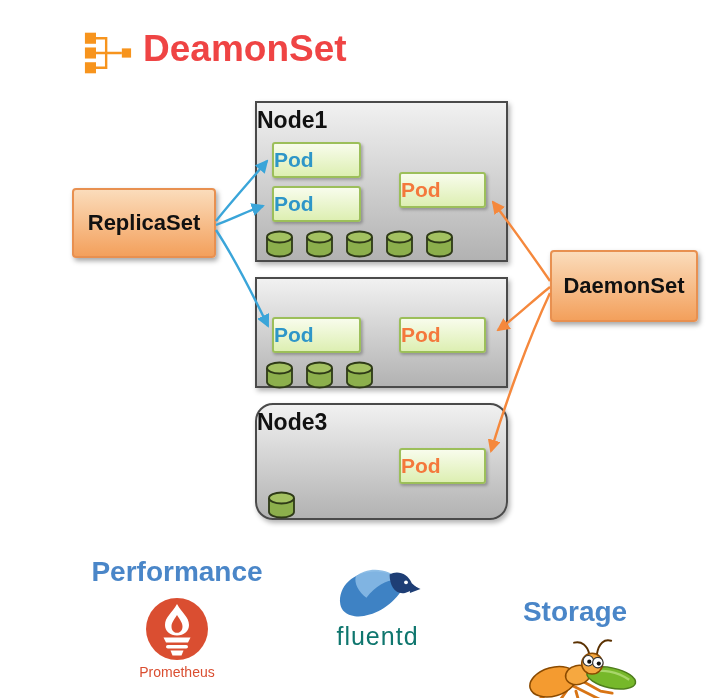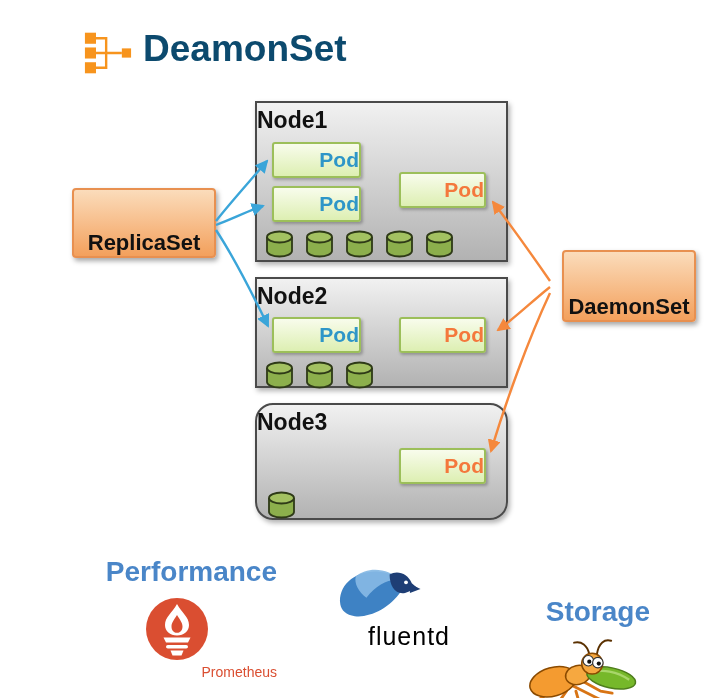--- a/index.html
+++ b/index.html
@@ -2,35 +2,35 @@
 <html><head>
 <meta charset="utf-8">
 <style>
   * { margin:0; padding:0; box-sizing:border-box; }
   body { background:#ffffff; font-family:"Liberation Sans", sans-serif; }
   .canvas { position:relative; width:716px; height:698px; background:#ffffff; overflow:hidden; }
 
   
   .hdr-icon { position:absolute; left:84px; top:29px; width:48px; height:48px; }
   .hdr-title { position:absolute; left:143px; top:28px; font-size:37px; font-weight:bold;
-               color:#0c4a6e; letter-spacing:0px; }
+               color:#ef4444; letter-spacing:0px; }
 
   
   .node { position:absolute; left:255px; width:253px;
           background:linear-gradient(#F1F1F1,#B2B2B2);
           border:2px solid #4A4A4A; box-shadow:2px 3px 5px rgba(0,0,0,.30); }
   #node1 { top:101px; height:161px; }
   #node2 { top:277px; height:111px; }
   #node3 { top:403px; height:117px;border-radius:18px; }
   .node-title { text-align:left; font-size:23px; font-weight:bold; color:#111;
                 padding-top:4px; }
 
   .pod { position:absolute; height:36px; border:2px solid #9CBF5A; border-radius:3px;
          background:linear-gradient(#F8FCEC,#DDEFB2); box-shadow:1.5px 2px 3px rgba(0,0,0,.25);
-         display:flex; align-items:center; justify-content:flex-end;
+         display:flex; align-items:center; justify-content:flex-start;
          font-size:21px; font-weight:bold; }
   .pod.replica { color:#2E96C8; }
   .pod.daemon  { color:#F4783C; }
   .pod.w89 { width:89px; }
   .pod.w87 { width:87px; }
 
   #node1 .pod-r1 { left:15px; top:39px; }
   #node1 .pod-r2 { left:15px; top:83px; }
   #node1 .pod-d1 { left:142px; top:69px; }
   #node2 .pod-r1 { left:15px; top:38px; }
@@ -39,40 +39,40 @@
 
   .disk-row { position:absolute; display:flex; gap:11px; }
   #node1 .disk-row { left:8px; top:127px; }
   #node2 .disk-row { left:8px; top:82px; }
   #node3 .disk-row { left:10px; top:86px; }
   .disk-row svg { display:block; }
 
   
   .ctrl { position:absolute; background:linear-gradient(#FBDCBB,#F3A05C);
           border:2px solid #E89050; border-radius:4px; box-shadow:2px 3px 5px rgba(0,0,0,.35);
-          display:flex; align-items:flex-end; justify-content:center;
+          display:flex; align-items:center; justify-content:center;
           font-size:22px; font-weight:bold; color:#111; }
   #replicaset { left:72px;  top:188px; width:144px; height:70px; }
-  #daemonset  { left:562px; top:250px; width:134px; height:72px; }
+  #daemonset  { left:550px; top:250px; width:148px; height:72px; }
 
   
   .overlay { position:absolute; left:0; top:0; width:716px; height:698px;
              pointer-events:none; z-index:5; }
   .arrow-blue   { fill:none; stroke:#3AA5D9; stroke-width:2.4px; }
   .arrow-orange { fill:none; stroke:#F5883C; stroke-width:2.4px; }
 
   
-  .fcol { position:absolute; top:556px; text-align:right; }
+  .fcol { position:absolute; top:556px; text-align:center; }
   #col-performance { left:77px;  width:200px; }
   #col-logging     { left:305px; width:145px; }
   #col-storage     { left:500px; width:150px;margin-top:40px; }
   .fcol .heading { font-size:28px; font-weight:bold; color:#4A86C8; }
   .fcol .logo { margin:8px auto 2px auto; display:block; }
   #col-performance .product { font-size:14px; color:#DA4E31; margin-top:2px; }
-  #col-logging .product     { font-size:25px; color:#000000; margin-top:0px; letter-spacing:1px; }
+  #col-logging .product     { font-size:25px; color:#0f766e; margin-top:0px; letter-spacing:1px; }
   #col-storage .product     { font-size:21px; font-weight:bold; color:#111; margin-top:-6px; }
 </style>
 </head>
 <body>
 
 <div class="canvas">
 
   <svg class="hdr-icon" viewBox="0 0 52 48">
     <g fill="#F7941D">
       <rect x="1" y="2" width="12" height="12"></rect>
@@ -113,21 +113,20 @@
     <ellipse cx="14.5" cy="7" rx="12.5" ry="5.5" fill="#A3C161" stroke="#2E3A17" stroke-width="1.8"></ellipse>
   </svg>
         <svg width="29" height="28" viewBox="0 0 29 28">
     <path d="M2,7 v14 a12.5,5.5 0 0 0 25,0 v-14" fill="#8CAF4C" stroke="#2E3A17" stroke-width="1.8"></path>
     <ellipse cx="14.5" cy="7" rx="12.5" ry="5.5" fill="#A3C161" stroke="#2E3A17" stroke-width="1.8"></ellipse>
   </svg>
       </div>
   </div>
 
   <div class="node" id="node2">
-    <div class="node-title">Node2</div>
     <div class="pod replica w89 pod-r1">
       <span>Pod</span>
     </div>
     <div class="pod daemon w87 pod-d1">
       <span>Pod</span>
     </div>
     <div class="disk-row">
         <svg width="29" height="28" viewBox="0 0 29 28">
     <path d="M2,7 v14 a12.5,5.5 0 0 0 25,0 v-14" fill="#8CAF4C" stroke="#2E3A17" stroke-width="1.8"></path>
     <ellipse cx="14.5" cy="7" rx="12.5" ry="5.5" fill="#A3C161" stroke="#2E3A17" stroke-width="1.8"></ellipse>

